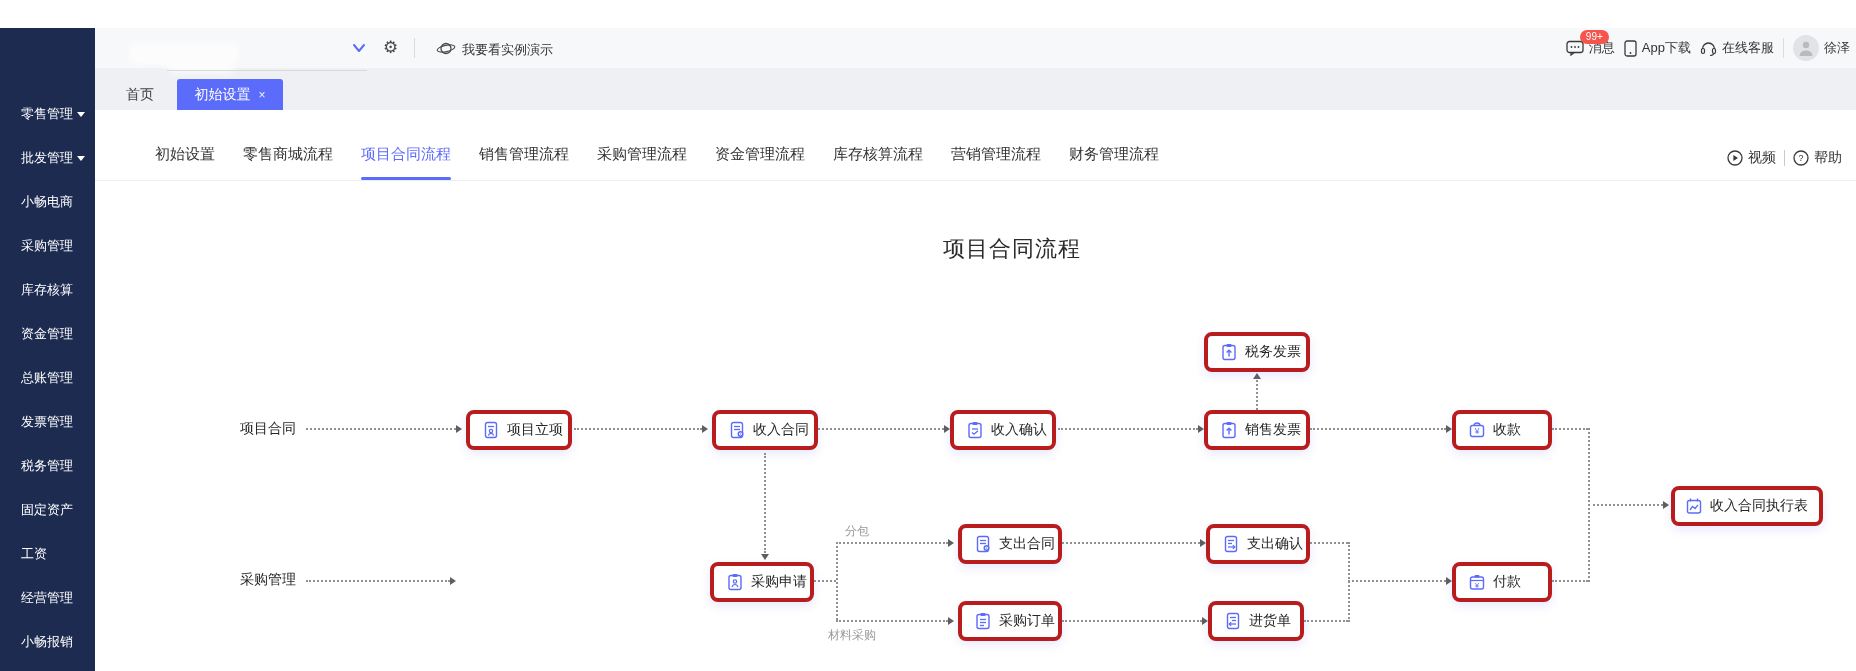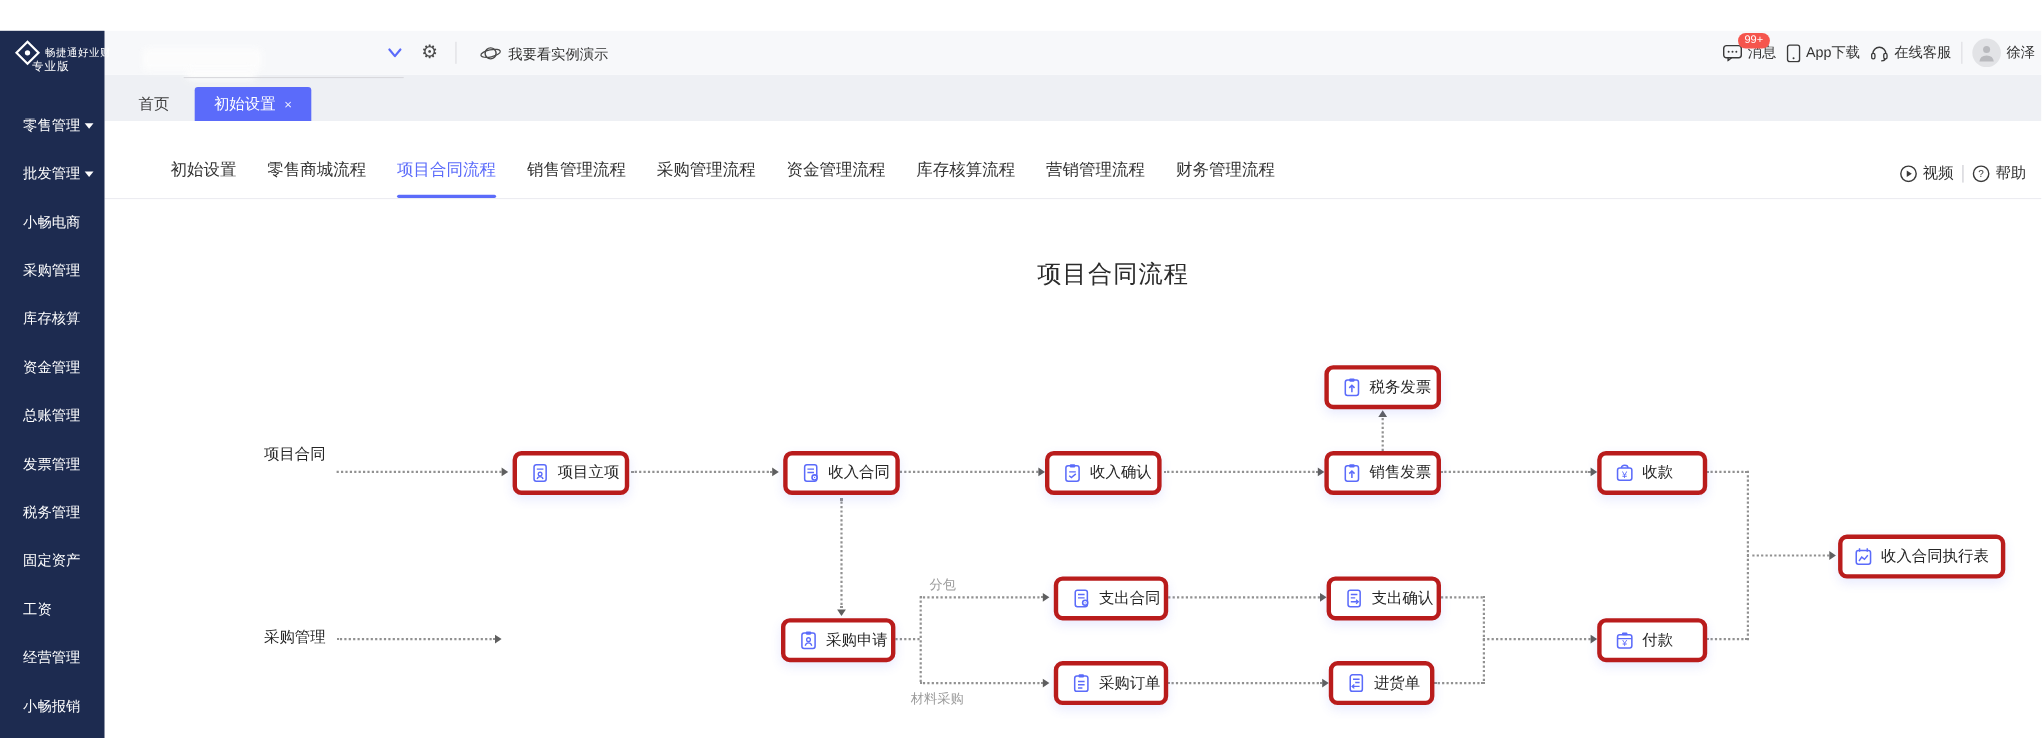--- a/index.html
+++ b/index.html
@@ -58,28 +58,20 @@
   .au { position:absolute; width:0; height:0; border-left:4px solid transparent; border-right:4px solid transparent; border-bottom:6px solid #5f5f5f; }
   .ad { position:absolute; width:0; height:0; border-left:4px solid transparent; border-right:4px solid transparent; border-top:6px solid #5f5f5f; }
   .nicon { flex:none; }
 </style>
 </head>
 <body>
 
 <div id="app">
 
   <div class="sidebar">
-    <div class="logo-block">
-      <svg class="logo-icon" width="24" height="24" viewBox="0 0 24 24">
-        <polygon points="12,2 22,12 12,22 2,12" fill="none" stroke="#fff" stroke-width="2"></polygon>
-        <circle cx="12" cy="12" r="2.4" fill="#fff"></circle>
-      </svg>
-      <span class="logo-brand">畅捷通好业财</span>
-      <div class="logo-edition">专业版</div>
-    </div>
     <div class="nav">
       <div class="nav-item"><span>零售管理</span><i class="caret-down"></i></div>
       <div class="nav-item"><span>批发管理</span><i class="caret-down"></i></div>
       <div class="nav-item"><span>小畅电商</span></div>
       <div class="nav-item"><span>采购管理</span></div>
       <div class="nav-item"><span>库存核算</span></div>
       <div class="nav-item"><span>资金管理</span></div>
       <div class="nav-item"><span>总账管理</span></div>
       <div class="nav-item"><span>发票管理</span></div>
       <div class="nav-item"><span>税务管理</span></div>
@@ -180,21 +172,21 @@
             <circle cx="8" cy="8" r="7" fill="none" stroke="#3a3a3a" stroke-width="1.3"></circle>
             <text x="8" y="11.3" text-anchor="middle" font-size="9" fill="#3a3a3a" font-family="Liberation Sans,sans-serif">?</text>
           </svg>
         <span>帮助</span>
       </span>
     </div>
 
     <div class="flow">
       <div class="flow-title">项目合同流程</div>
 
-      <div class="flow-label" style="left:145px;top:294px;">项目合同</div>
+      <div class="flow-label" style="left:145px;top:310px;">项目合同</div>
       <div class="flow-label" style="left:145px;top:461px;">采购管理</div>
       <div class="branch-label" style="left:750px;top:413px;">分包</div>
       <div class="branch-label" style="left:733px;top:517px;">材料采购</div>
 
       <div class="hline" style="left:211px;top:318px;width:150px;"></div>
         <div class="ar" style="left:361px;top:315px;"></div>
       <div class="hline" style="left:479px;top:318px;width:128px;"></div>
         <div class="ar" style="left:607px;top:315px;"></div>
       <div class="hline" style="left:723px;top:318px;width:126px;"></div>
         <div class="ar" style="left:849px;top:315px;"></div>

